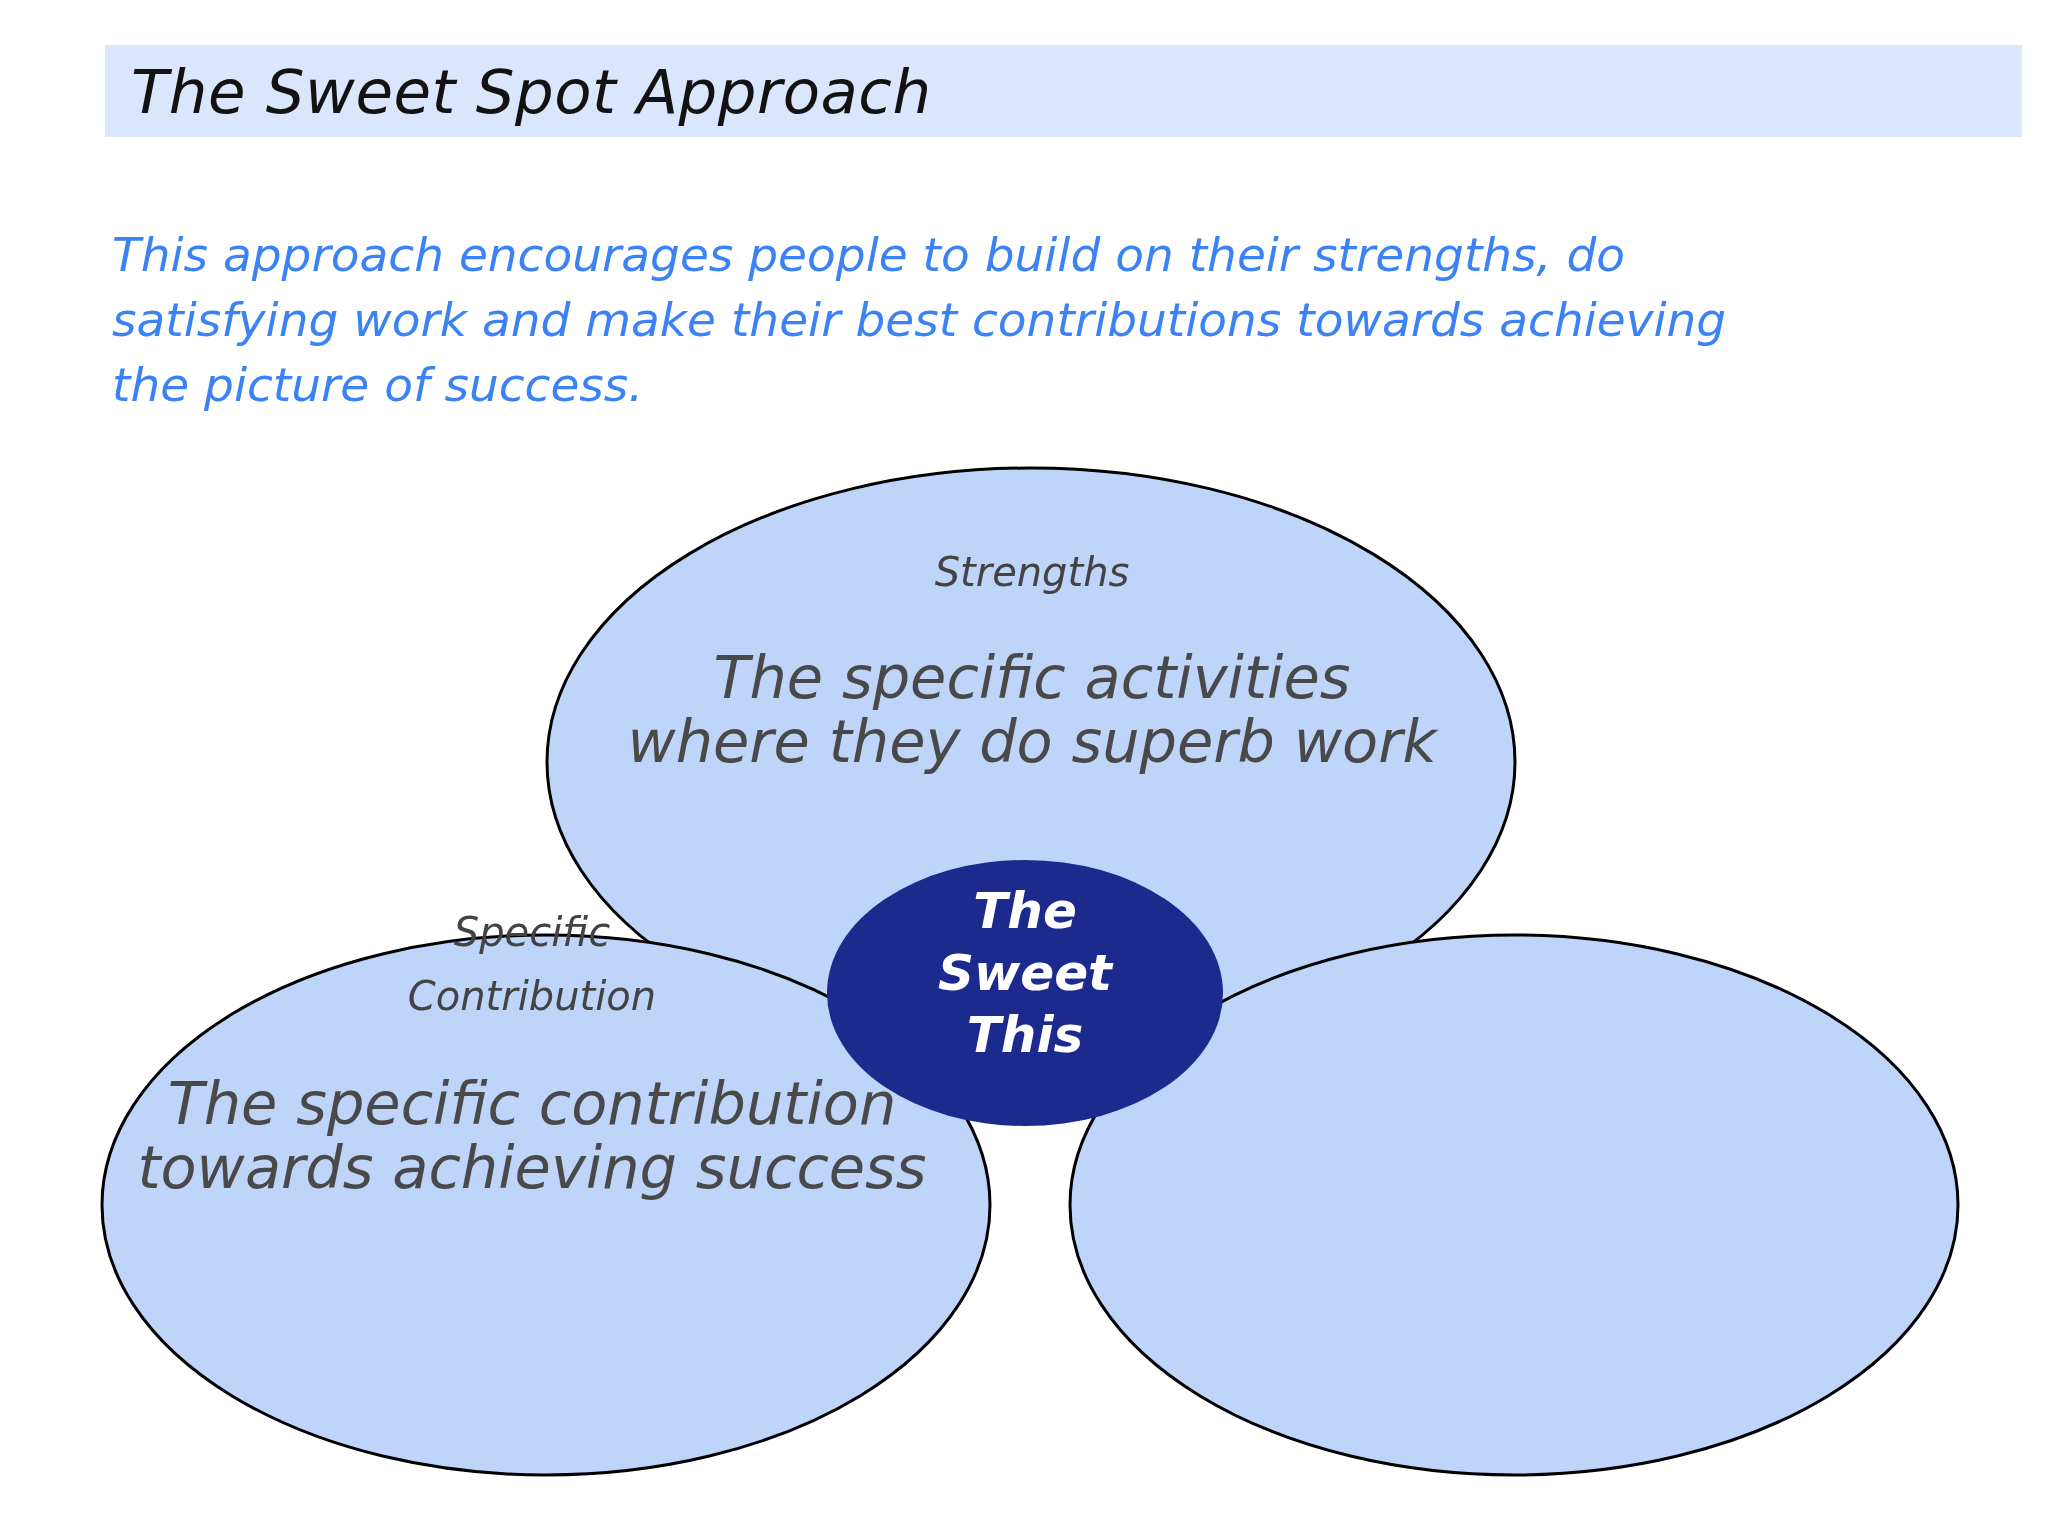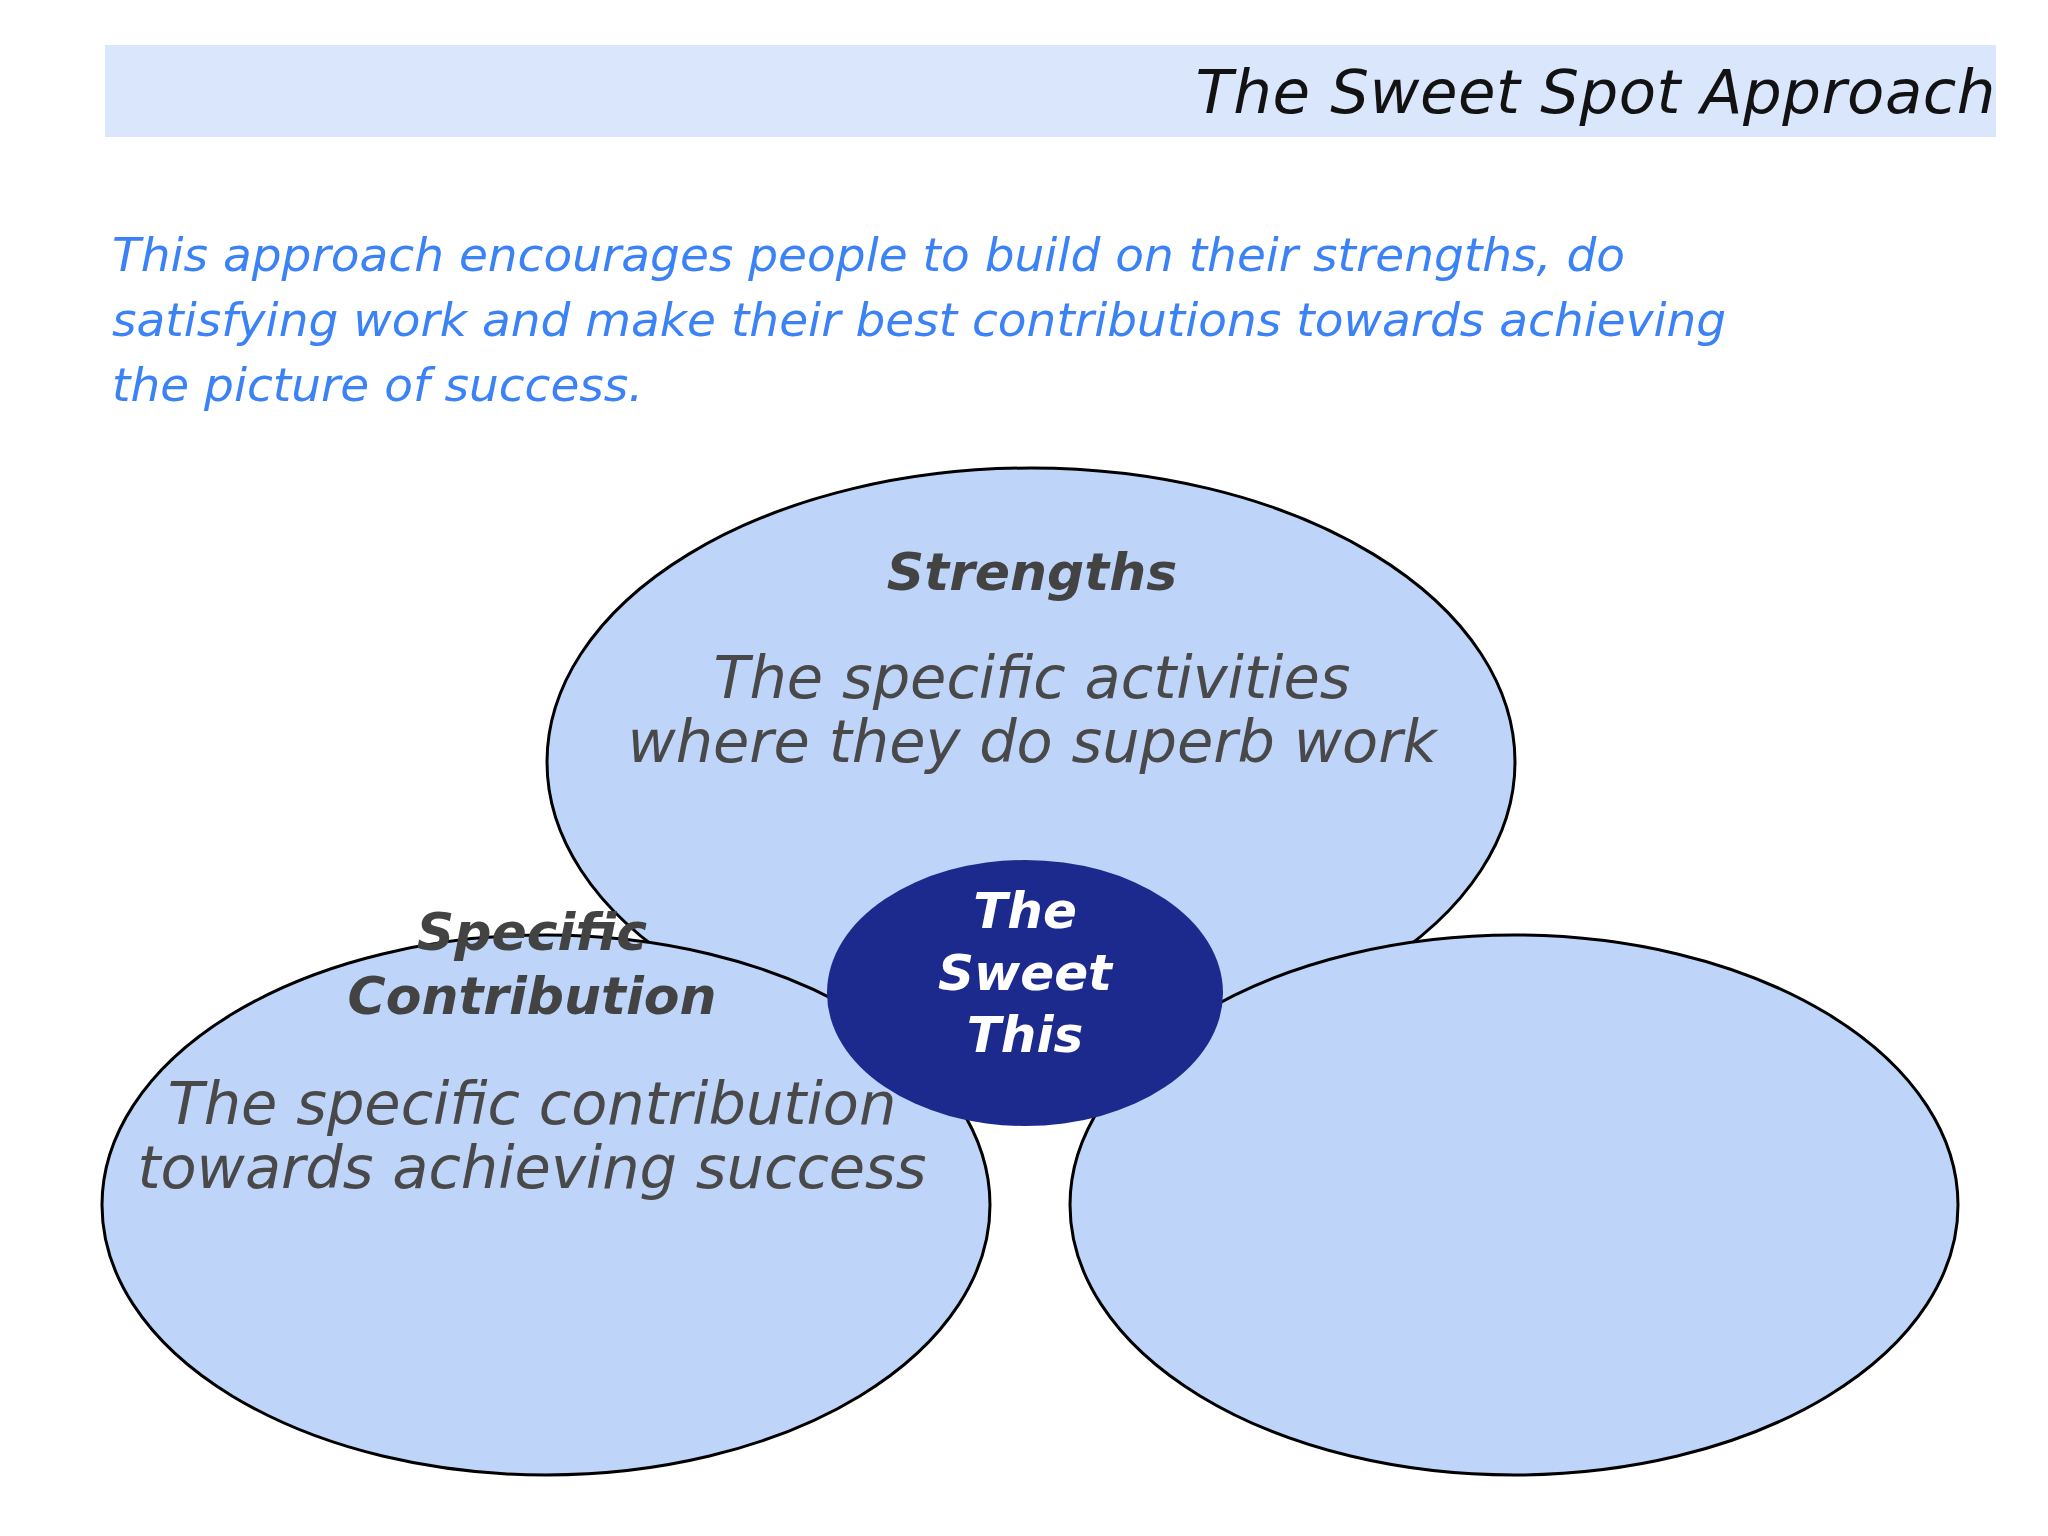--- a/index.html
+++ b/index.html
@@ -24,21 +24,22 @@
   
   #title-banner {
     position: absolute;
     left: 105px;
     top: 45px;
     width: 1891px;
     height: 92px;
     background: #d9e6fb;
     display: flex;
     align-items: center;
-    justify-content: flex-end;
+    justify-content: flex-start;
+    padding-left: 26px;
   }
   #title-text {
     font-size: 61px;
     font-style: italic;
     font-weight: 400;
     color: #121212;
     letter-spacing: 0.5px;
     white-space: nowrap;
     font-family: "DejaVu Sans", "Liberation Sans", sans-serif;
   }
@@ -78,22 +79,22 @@
   }
 
   
   .lobe-text {
     position: absolute;
     text-align: center;
     color: #434343;
     font-family: "DejaVu Sans", "Liberation Sans", sans-serif;
   }
   .lobe-title {
-    font-size: 52px;
-    font-weight: bold;
+    font-size: 40px;
+    font-weight: normal;
     font-style: italic;
     line-height: 64px;
     color: #434343;
     white-space: pre-line;
   }
   .lobe-desc {
     font-size: 59px;
     font-style: italic;
     line-height: 64px;
     color: #494949;

